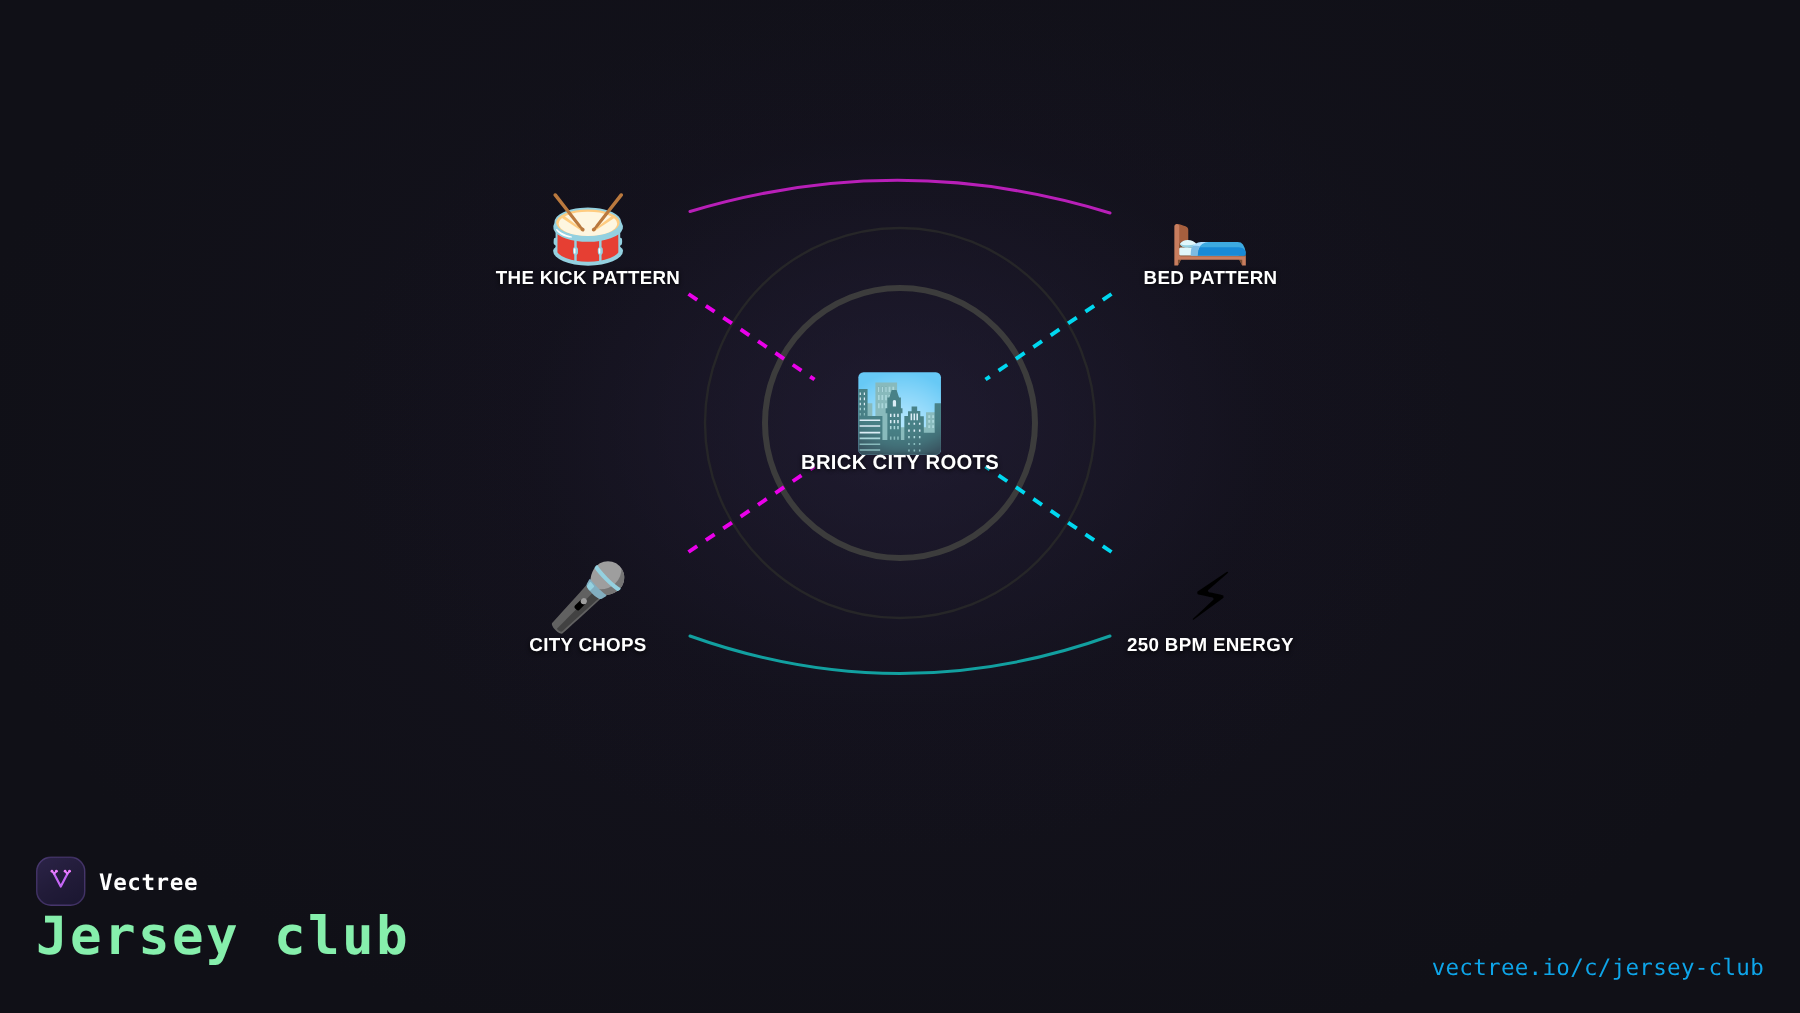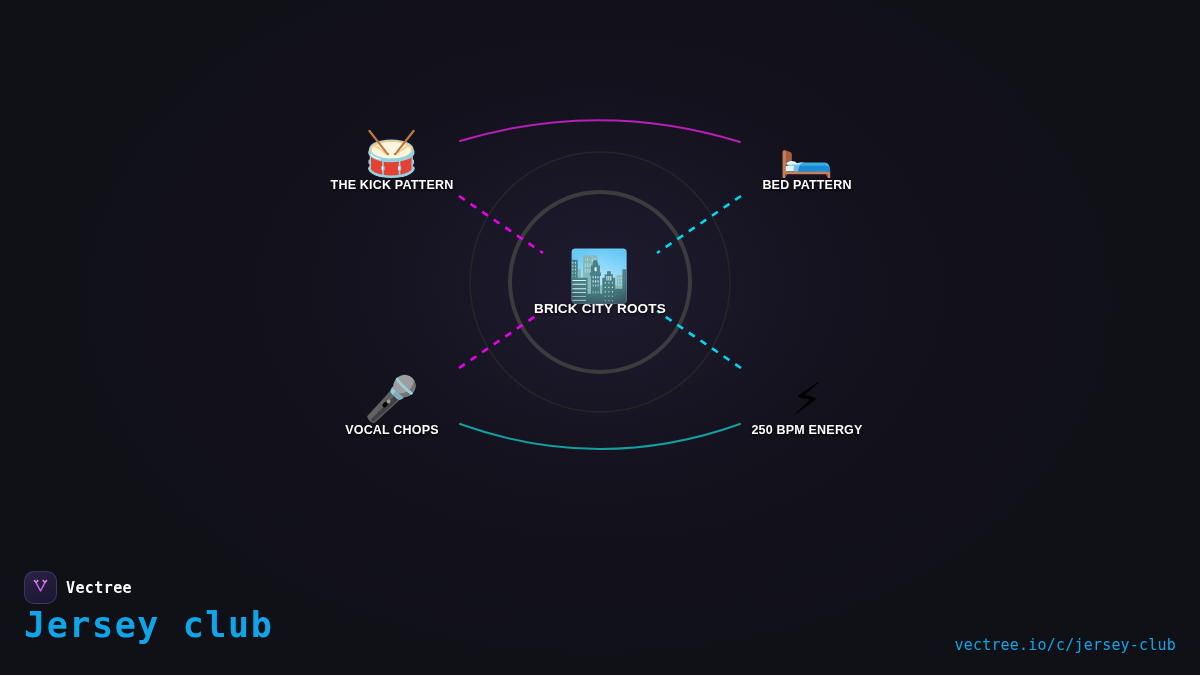--- a/index.html
+++ b/index.html
@@ -106,21 +106,21 @@
     font-family: "DejaVu Sans Mono", monospace;
     font-size: 15px;
     font-weight: bold;
     letter-spacing: 0.4px;
   }
 
   .deck-title {
     position: absolute;
     left: 24px;
     top: 50px;
-    color: #0ea5e9;
+    color: #86efac;
     font-family: "DejaVu Sans Mono", monospace;
     font-size: 35px;
     font-weight: bold;
     letter-spacing: 1.6px;
   }
 
   .deck-url {
     position: absolute;
     right: 24px;
     bottom: 21px;
@@ -161,21 +161,21 @@
     <span class="node-label">THE KICK PATTERN</span>
   </div>
 
   <div class="node node-outer" style="left:807px; top:162px;">
     <span class="node-emoji">🛏️</span>
     <span class="node-label">BED PATTERN</span>
   </div>
 
   <div class="node node-outer" style="left:392px; top:407px;">
     <span class="node-emoji">🎤</span>
-    <span class="node-label">VOCAL CHOPS</span>
+    <span class="node-label">CITY CHOPS</span>
   </div>
 
   <div class="node node-outer" style="left:807px; top:407px;">
     <span class="node-emoji">⚡</span>
     <span class="node-label">250 BPM ENERGY</span>
   </div>
 
 </div>
 
 <div class="footer">

